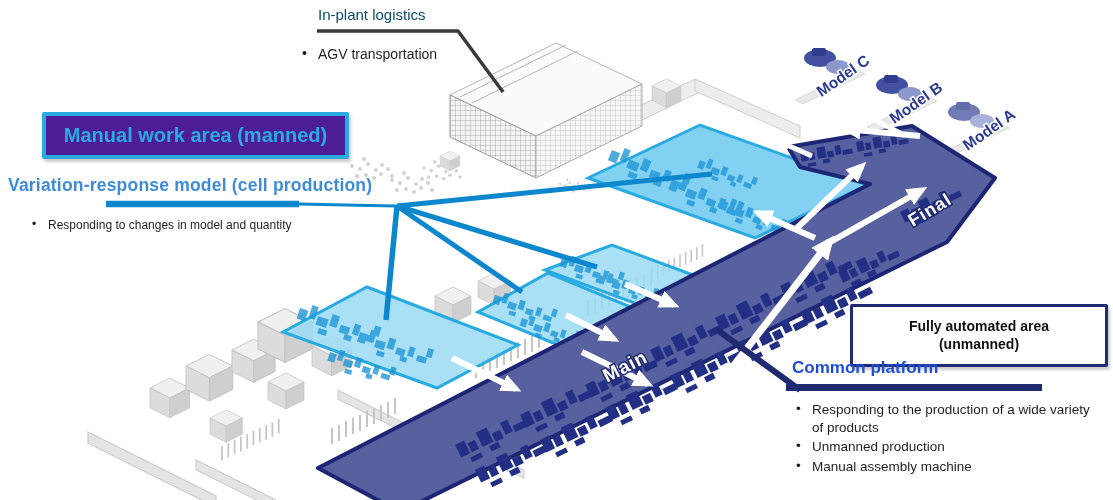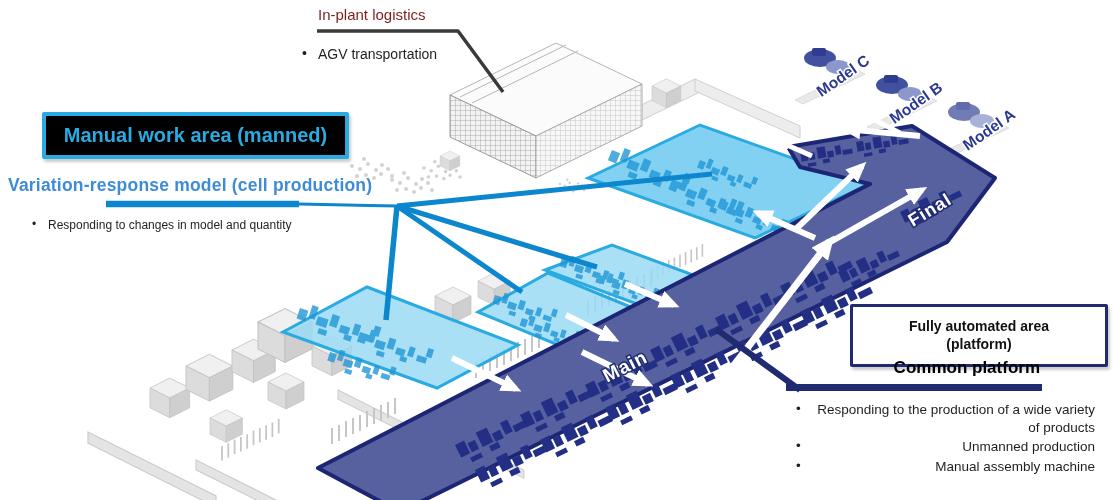--- a/index.html
+++ b/index.html
@@ -1,36 +1,36 @@
 <!DOCTYPE html>
 <html><head>
 <meta charset="utf-8">
 <style>
   html,body{margin:0;padding:0;background:#fff;}
   .stage{position:relative;width:1113px;height:500px;overflow:hidden;background:#fff;
          font-family:"Liberation Sans",sans-serif;color:#1f1f1f;}
   .stage svg{position:absolute;left:0;top:0;z-index:0;}
   .ov{position:absolute;z-index:2;}
-  .t-inplant{left:318px;top:6px;font-size:15px;color:#7f1d1d;}
+  .t-inplant{left:318px;top:6px;font-size:15px;color:#0c4a6e;}
   .b-agv{left:297px;top:46px;font-size:14px;}
-  .box-manual{left:42px;top:112px;width:299px;background:#000000;border:4px solid #29ABE2;
+  .box-manual{left:42px;top:112px;width:299px;background:#4c1d95;border:4px solid #29ABE2;
               border-radius:2px;text-align:center;padding:8px 0;
               color:#29ABE2;font-size:20px;font-weight:bold;
               box-shadow:2px 3px 3px rgba(110,110,110,.35);}
   .t-variation{left:8px;top:175px;font-size:17.5px;font-weight:bold;color:#3E8CD8;letter-spacing:.2px;}
   .b-variation{left:27px;top:218px;font-size:12px;}
   .box-auto{left:850px;top:304px;width:252px;background:#fff;border:3px solid #1F2A70;
             border-radius:2px;text-align:center;padding:10px 0;font-size:14px;
             font-weight:bold;color:#111;line-height:1.32;
             box-shadow:2px 3px 3px rgba(110,110,110,.35);}
-  .t-common{left:792px;top:358px;width:248px;text-align:right;font-size:17px;
-            font-weight:bold;color:#000000;}
+  .t-common{left:792px;top:358px;width:248px;text-align:left;font-size:17px;
+            font-weight:bold;color:#1d4ed8;}
   .b-common{left:791px;top:401px;width:304px;font-size:13.5px;line-height:1.3;}
   ul.blist{list-style:none;margin:0;padding:0;}
-  ul.blist li{position:relative;padding-left:21px;margin:0 0 2px 0;text-align:right;}
+  ul.blist li{position:relative;padding-left:21px;margin:0 0 2px 0;}
   ul.blist li::before{content:"\2022";position:absolute;left:5px;top:-1px;}
 </style>
 </head>
 <body>
 
 <div class="stage">
 
 <svg viewBox="0 0 1113 500" width="1113" height="500">
   <defs>
     <marker id="ah" viewBox="0 0 4 4" markerWidth="4" markerHeight="4" refX="2.4" refY="1.5" orient="auto" markerUnits="strokeWidth">
@@ -243,21 +243,21 @@
 <div class="ov box-manual">Manual work area (manned)</div>
 
 <div class="ov t-variation">Variation-response model (cell production)</div>
 
 <ul class="ov blist b-variation">
   <li>Responding to changes in model and quantity</li>
 </ul>
 
 <div class="ov box-auto">
   <div>Fully automated area</div>
-  <div>(platform)</div>
+  <div>(unmanned)</div>
 </div>
 
 <div class="ov t-common">Common platform</div>
 
 <ul class="ov blist b-common">
   <li>Responding to the production of a wide variety of products</li>
   <li>Unmanned production</li>
   <li>Manual assembly machine</li>
 </ul>
 

